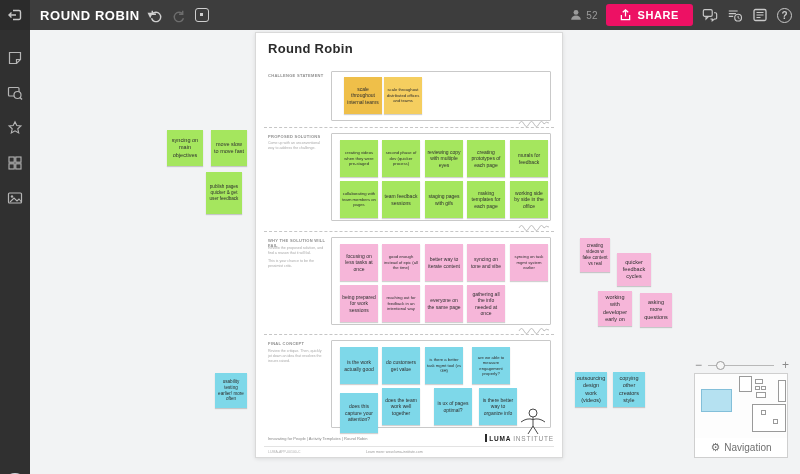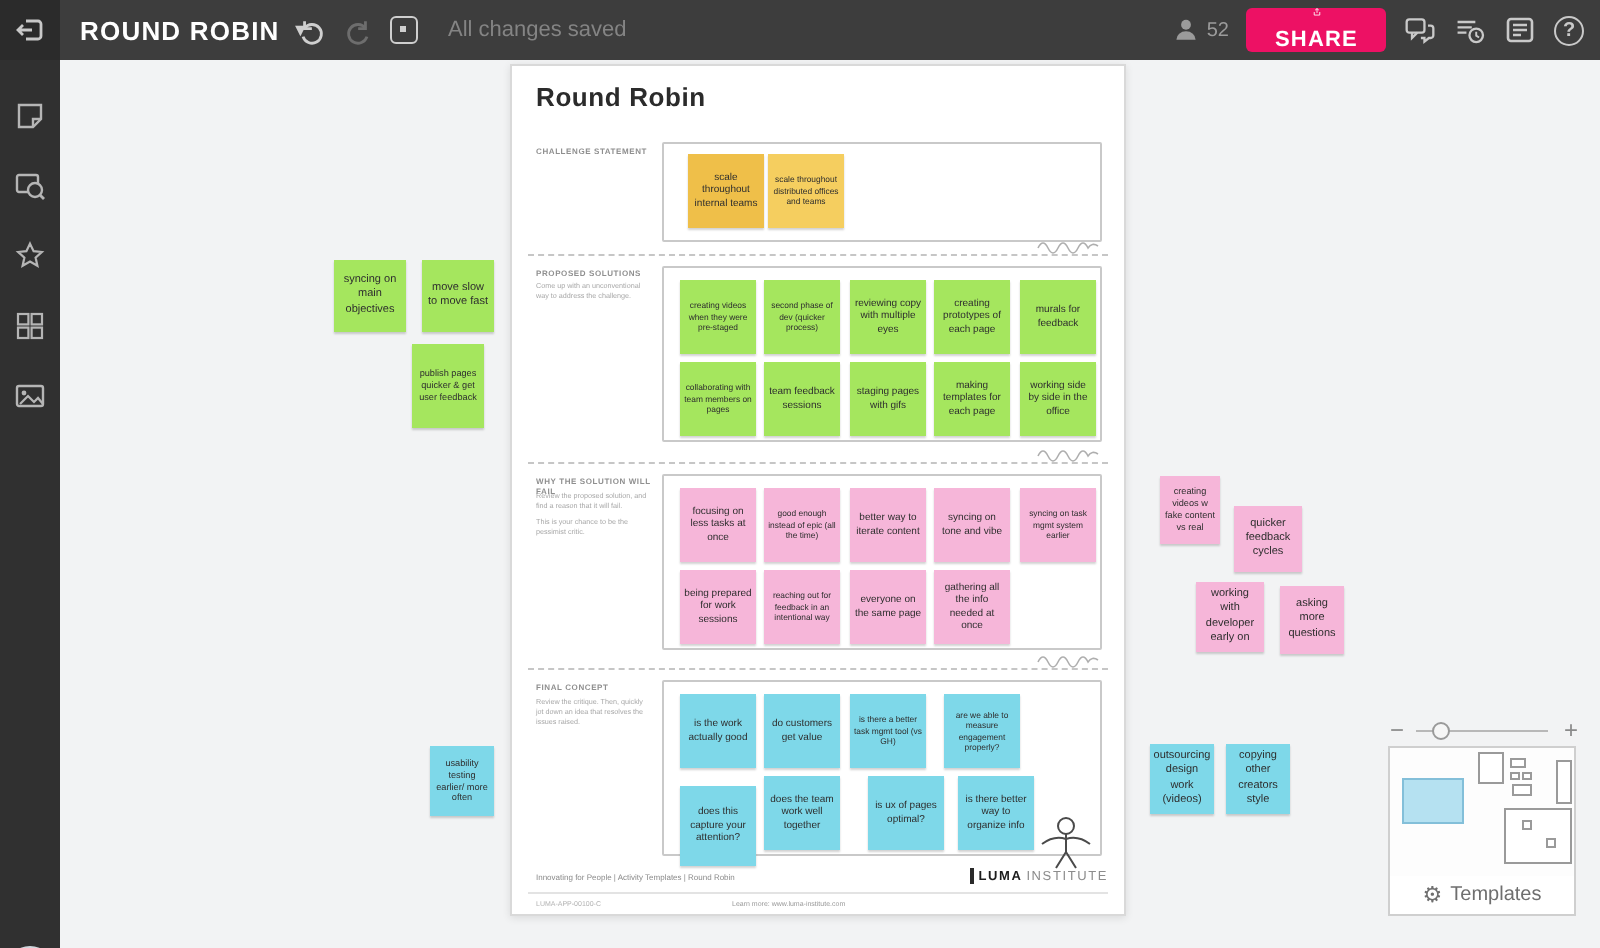--- a/index.html
+++ b/index.html
@@ -14,21 +14,21 @@
   .mural-title{color:#fff;font-size:13px;font-weight:bold;letter-spacing:.6px;}
   .chev{color:#cfcfcf;font-size:9px;}
   .tb-icon{position:absolute;top:7px;width:16px;height:16px;display:flex;align-items:center;justify-content:center;cursor:pointer;}
   .frame-ic{box-sizing:border-box;width:14px;height:14px;border:1.6px solid #cfcfcf;border-radius:3px;position:relative;}
   .frame-ic::after{content:"";position:absolute;left:4px;top:4px;width:3px;height:3px;background:#cfcfcf;}
   .status{position:absolute;left:224px;top:0;height:30px;display:flex;align-items:center;color:#848484;font-size:11px;}
   .tb-right{position:absolute;right:8px;top:0;height:30px;display:flex;align-items:center;gap:9px;}
   .collab{display:flex;align-items:center;gap:3px;color:#9b9b9b;font-size:10px;cursor:pointer;}
   .share{display:flex;align-items:center;gap:6px;background:#ed1164;border:none;border-radius:3px;
     height:22px;padding:0 14px;color:#fff;font-size:11px;font-weight:bold;letter-spacing:.6px;cursor:pointer;
-    font-family:"Liberation Sans",sans-serif;flex-direction:column;}
+    font-family:"Liberation Sans",sans-serif;}
   .help-circ{box-sizing:border-box;width:15px;height:15px;border:1.5px solid #c9c9c9;border-radius:50%;
     color:#c9c9c9;font-size:10px;font-weight:bold;display:flex;align-items:center;justify-content:center;cursor:pointer;}
 
   
   .sidebar{position:absolute;left:0;top:30px;width:30px;height:444px;background:#303030;z-index:40;}
   .sb-tool{position:absolute;left:7px;width:16px;height:16px;cursor:pointer;}
   .avatar{position:absolute;left:3px;top:443px;width:24px;height:24px;border-radius:50%;overflow:hidden;cursor:pointer;}
 
   
   .canvas{position:absolute;left:30px;top:30px;width:770px;height:444px;background:#f2f3f4;}
@@ -106,21 +106,20 @@
     </div>
     <div class="tb-icon" style="left:170px;">
       <svg width="15" height="15" viewBox="0 0 16 16">
         <path d="M12.5 6.5 a5 5 0 1 0 0.8 4.5" fill="none" stroke="#6d6d6d" stroke-width="1.5"></path>
         <path d="M12.5 2.8 v3.9 h-3.9" fill="none" stroke="#6d6d6d" stroke-width="1.5"></path>
       </svg>
     </div>
     <div class="tb-icon" style="left:194px;">
       <span class="frame-ic"></span>
     </div>
-    <span class="status">All changes saved</span>
 
     <div class="tb-right">
       <div class="collab">
         <svg width="14" height="14" viewBox="0 0 16 16">
           <circle cx="8" cy="5" r="2.8" fill="#9b9b9b"></circle>
           <path d="M2.5 13.5 a5.5 4.8 0 0 1 11 0 z" fill="#9b9b9b"></path>
         </svg>
         <span>52</span>
       </div>
       <button class="share">
@@ -313,17 +312,17 @@
       <div class="mm-sh" style="left:66px;top:12px;width:5px;height:4px;"></div>
       <div class="mm-sh" style="left:61px;top:18px;width:10px;height:6px;"></div>
       <div class="mm-sh" style="left:83px;top:6px;width:8px;height:22px;"></div>
       <div class="mm-sh" style="left:72px;top:30px;width:7px;height:5px;"></div>
       <div class="mm-sh" style="left:57px;top:30px;width:34px;height:28px;"></div>
       <div class="mm-sh" style="left:66px;top:36px;width:5px;height:5px;"></div>
       <div class="mm-sh" style="left:78px;top:45px;width:5px;height:5px;"></div>
     </div>
     <div class="navbtn">
       <span class="gear">⚙</span>
-      <span>Templates</span>
+      <span>Navigation</span>
     </div>
   </div>
 
 </div>
 
 </body></html>

